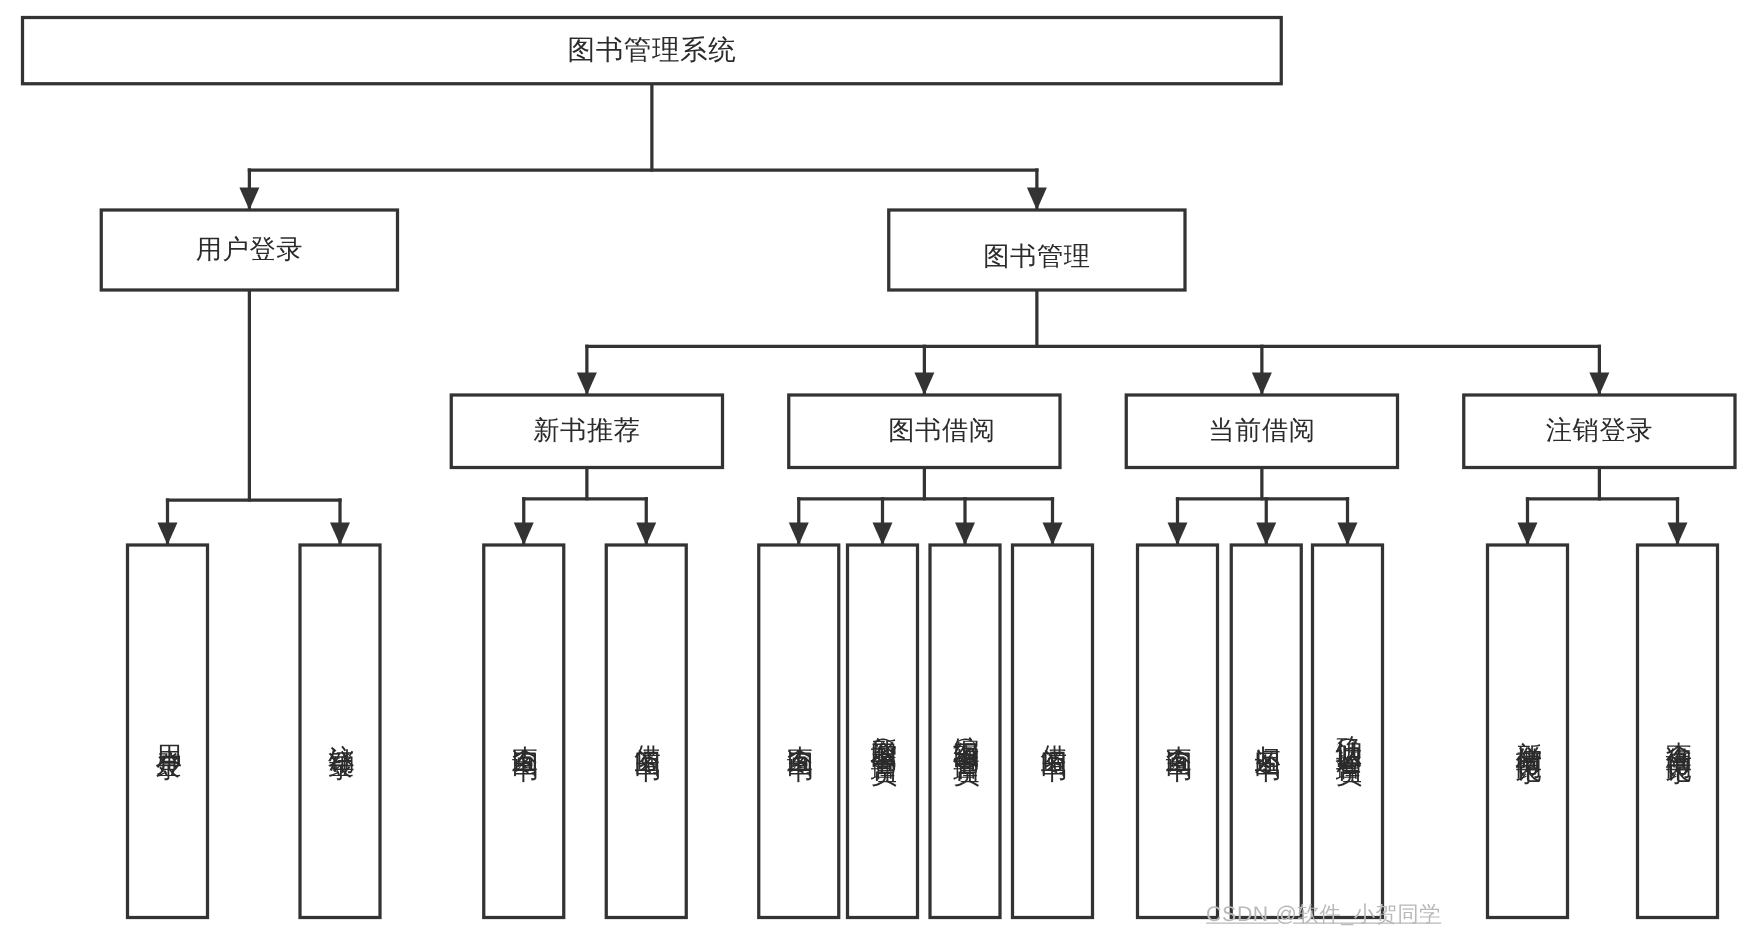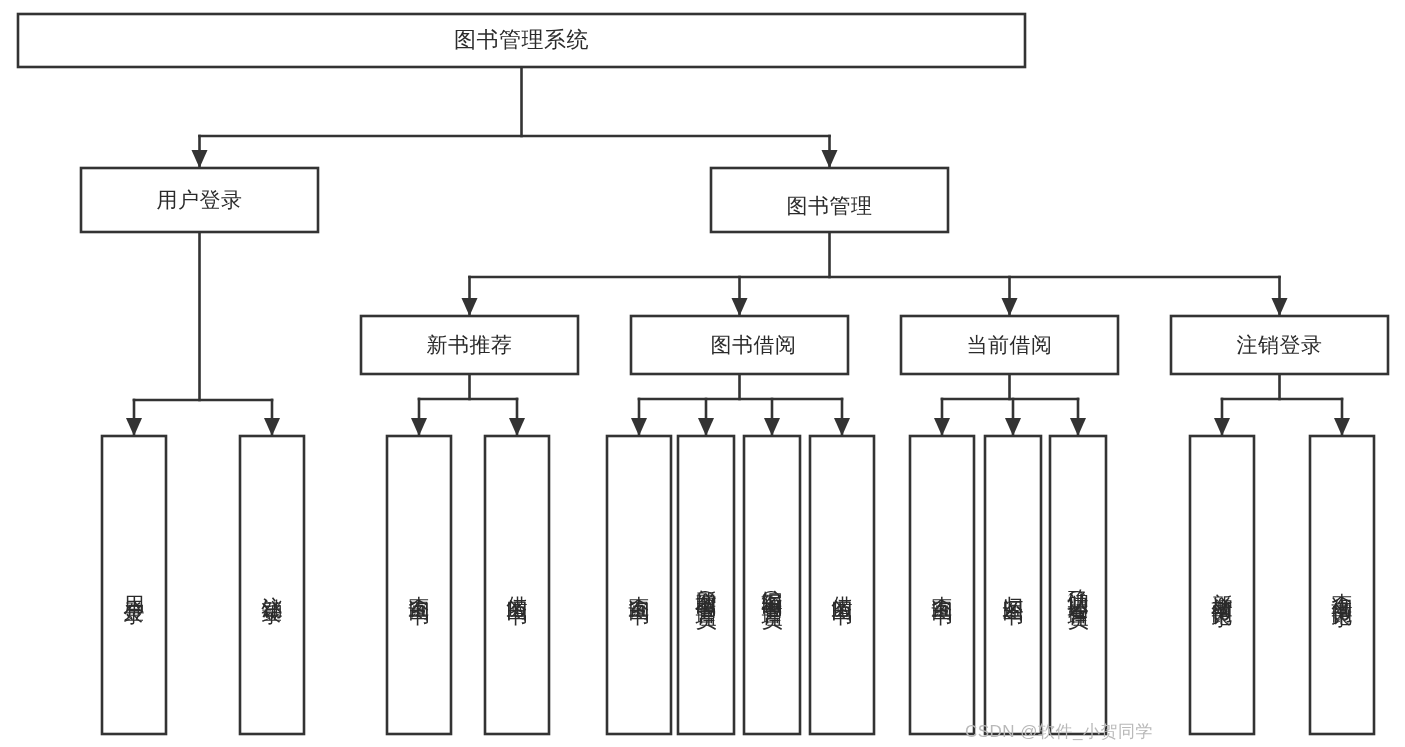--- a/index.html
+++ b/index.html
@@ -73,20 +73,21 @@
   .watermark {
     position: absolute;
     right: 8px;
     bottom: 4px;
     font-size: 17px;
     color: #b9b9b9;
     font-family: "Liberation Sans", "DejaVu Sans", sans-serif;
     letter-spacing: 0.5px;
     white-space: nowrap;
     pointer-events: none;
+    text-decoration: underline;
   }
 </style>
 </head>
 <body>
 
 <div id="diagram-root">
 
   <svg id="diagram-svg" viewBox="0 0 1405 747" preserveAspectRatio="none" aria-hidden="true">
     <g id="edges-layer">
         <line x1="521.5" y1="67" x2="521.5" y2="136" class="connector"></line>

